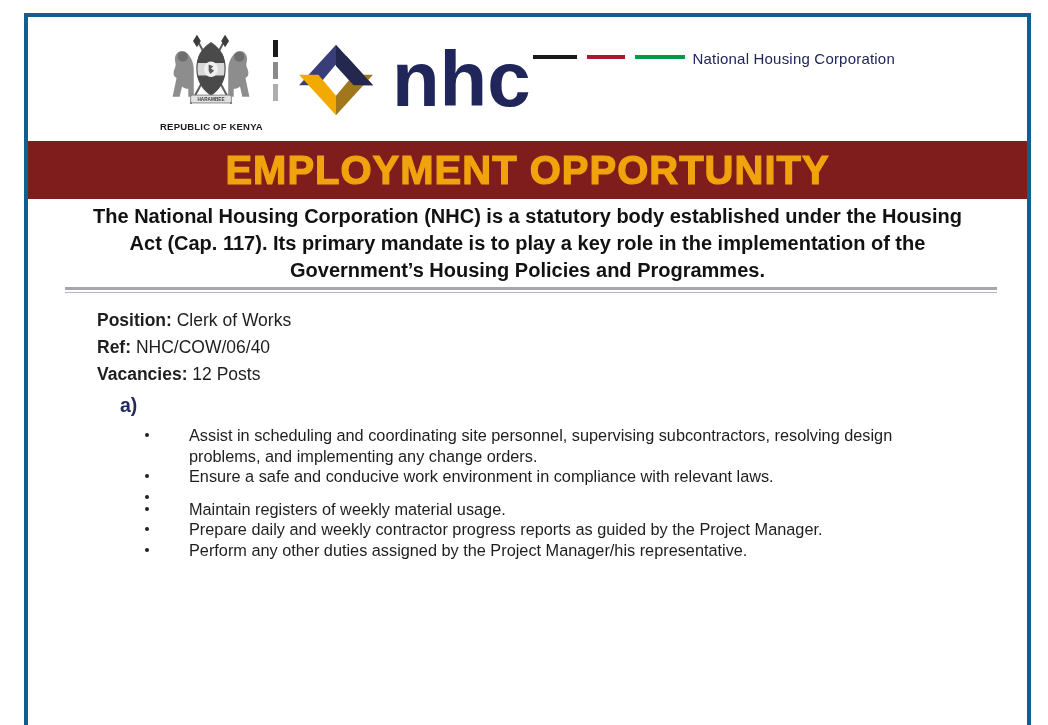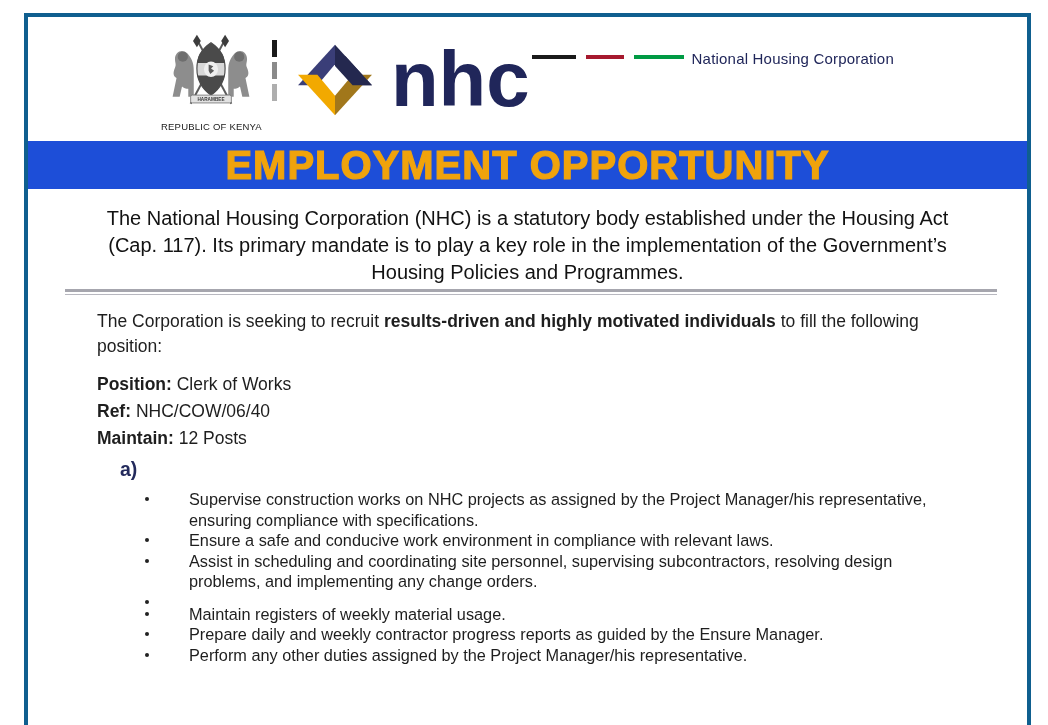--- a/index.html
+++ b/index.html
@@ -4,42 +4,42 @@
 <style>
   * { margin:0; padding:0; box-sizing:border-box; }
   html,body { width:1048px; height:725px; background:#ffffff; overflow:hidden;
               font-family:"Liberation Sans", sans-serif; }
   .frame { position:absolute; left:24px; top:13px; width:1007px; height:712px;
            border:4px solid #0F5F8F; border-bottom:none; background:#fff; }
 
   
   .logo-header { height:124px; display:flex; align-items:center; justify-content:center; padding-top:6px; }
   .coat-col { display:flex; flex-direction:column; align-items:center; }
-  .coat-caption { font-size:9.5px; font-weight:normal; color:#1a1a1a; letter-spacing:0.2px; margin-top:10px; }
+  .coat-caption { font-size:9.5px; font-weight:bold; color:#1a1a1a; letter-spacing:0.2px; margin-top:10px; }
   .logo-divider { display:flex; flex-direction:column; gap:5px; margin:0 12px 24px 10px; }
   .logo-divider .seg { width:5px; height:17px; }
   .seg1 { background:#1a1a1a; } .seg2 { background:#8a8a8a; } .seg3 { background:#aeaeae; }
   .mark-svg { margin-right:10px; margin-bottom:4px; }
   .word-col { display:flex; margin-bottom:6px; }
   .nhc-word { font-size:78px; line-height:58px; font-weight:900; letter-spacing:0px;
               color:#20265A; font-family:"Liberation Sans", sans-serif; }
   .flag-bars { display:flex; justify-content:space-between; width:152px; margin:5px 0 3px 2px; }
   .flag-bars .bar { height:4px; }
   .bar-black { width:44px; background:#1a1a1a; }
   .bar-red   { width:38px; background:#A6192E; }
   .bar-green { width:50px; background:#009A44; }
   .nhc-caption { font-size:15px; color:#20265A; margin-left:8px; letter-spacing:0.2px; }
 
   
-  .banner { height:48px; background:#1d4ed8; display:flex; align-items:center; justify-content:center; }
+  .banner { height:58px; background:#7f1d1d; display:flex; align-items:center; justify-content:center; }
   .banner-title { color:#F0A30C; font-size:40px; font-weight:900; letter-spacing:1px;
                   -webkit-text-stroke:1.2px #F0A30C; }
 
   
-  .intro { margin:16px auto 0; max-width:892px; text-align:center; font-weight:normal;
+  .intro { margin:4px auto 0; max-width:892px; text-align:center; font-weight:bold;
            font-size:20px; line-height:27px; color:#121212; }
   .rule { margin:3px 30px 0 37px; height:6px;
           border-top:3px solid #a6a6ae; border-bottom:1px solid #b8b8c0; }
 
   
   .content { margin:14px 66px 0 69px; color:#1e1e1e; }
   .recruit { font-size:17.5px; line-height:25px; max-width:872px; }
   .meta { margin-top:12px; }
   .meta-row { font-size:17.5px; line-height:27px; }
   .meta-row b { font-weight:bold; }
@@ -114,55 +114,50 @@
   </div>
 
   <div class="banner">
     <div class="banner-title">EMPLOYMENT OPPORTUNITY</div>
   </div>
 
   <div class="intro">The National Housing Corporation (NHC) is a statutory body established under the Housing Act (Cap. 117). Its primary mandate is to play a key role in the implementation of the Government’s Housing Policies and Programmes.</div>
   <div class="rule"></div>
 
   <div class="content">
-    <p class="recruit"><span>The Corporation is seeking to recruit </span><b>results-driven and highly motivated individuals</b><span> to fill the following position:</span></p>
 
     <div class="meta">
       <div class="meta-row"><b>Position:</b> <span>Clerk of Works</span></div>
       <div class="meta-row"><b>Ref:</b> <span>NHC/COW/06/40</span></div>
-      <div class="meta-row"><b>Maintain:</b> <span>12 Posts</span></div>
+      <div class="meta-row"><b>Vacancies:</b> <span>12 Posts</span></div>
     </div>
 
     <div class="section-heading">
       <span class="section-index">a)</span>
     </div>
 
     <ul class="bullets">
       <li>
           <span class="dot"></span>
-          <span class="txt">Supervise construction works on NHC projects as assigned by the Project Manager/his representative, ensuring compliance with specifications.</span>
+          <span class="txt">Assist in scheduling and coordinating site personnel, supervising subcontractors, resolving design problems, and implementing any change orders.</span>
         </li>
       <li>
           <span class="dot"></span>
           <span class="txt">Ensure a safe and conducive work environment in compliance with relevant laws.</span>
-        </li>
-      <li>
-          <span class="dot"></span>
-          <span class="txt">Assist in scheduling and coordinating site personnel, supervising subcontractors, resolving design problems, and implementing any change orders.</span>
         </li>
       <li>
           <span class="dot"></span>
         </li>
       <li>
           <span class="dot"></span>
           <span class="txt">Maintain registers of weekly material usage.</span>
         </li>
       <li>
           <span class="dot"></span>
-          <span class="txt">Prepare daily and weekly contractor progress reports as guided by the Ensure Manager.</span>
+          <span class="txt">Prepare daily and weekly contractor progress reports as guided by the Project Manager.</span>
         </li>
       <li>
           <span class="dot"></span>
           <span class="txt">Perform any other duties assigned by the Project Manager/his representative.</span>
         </li>
     </ul>
   </div>
 </div>
 
 </body></html>

